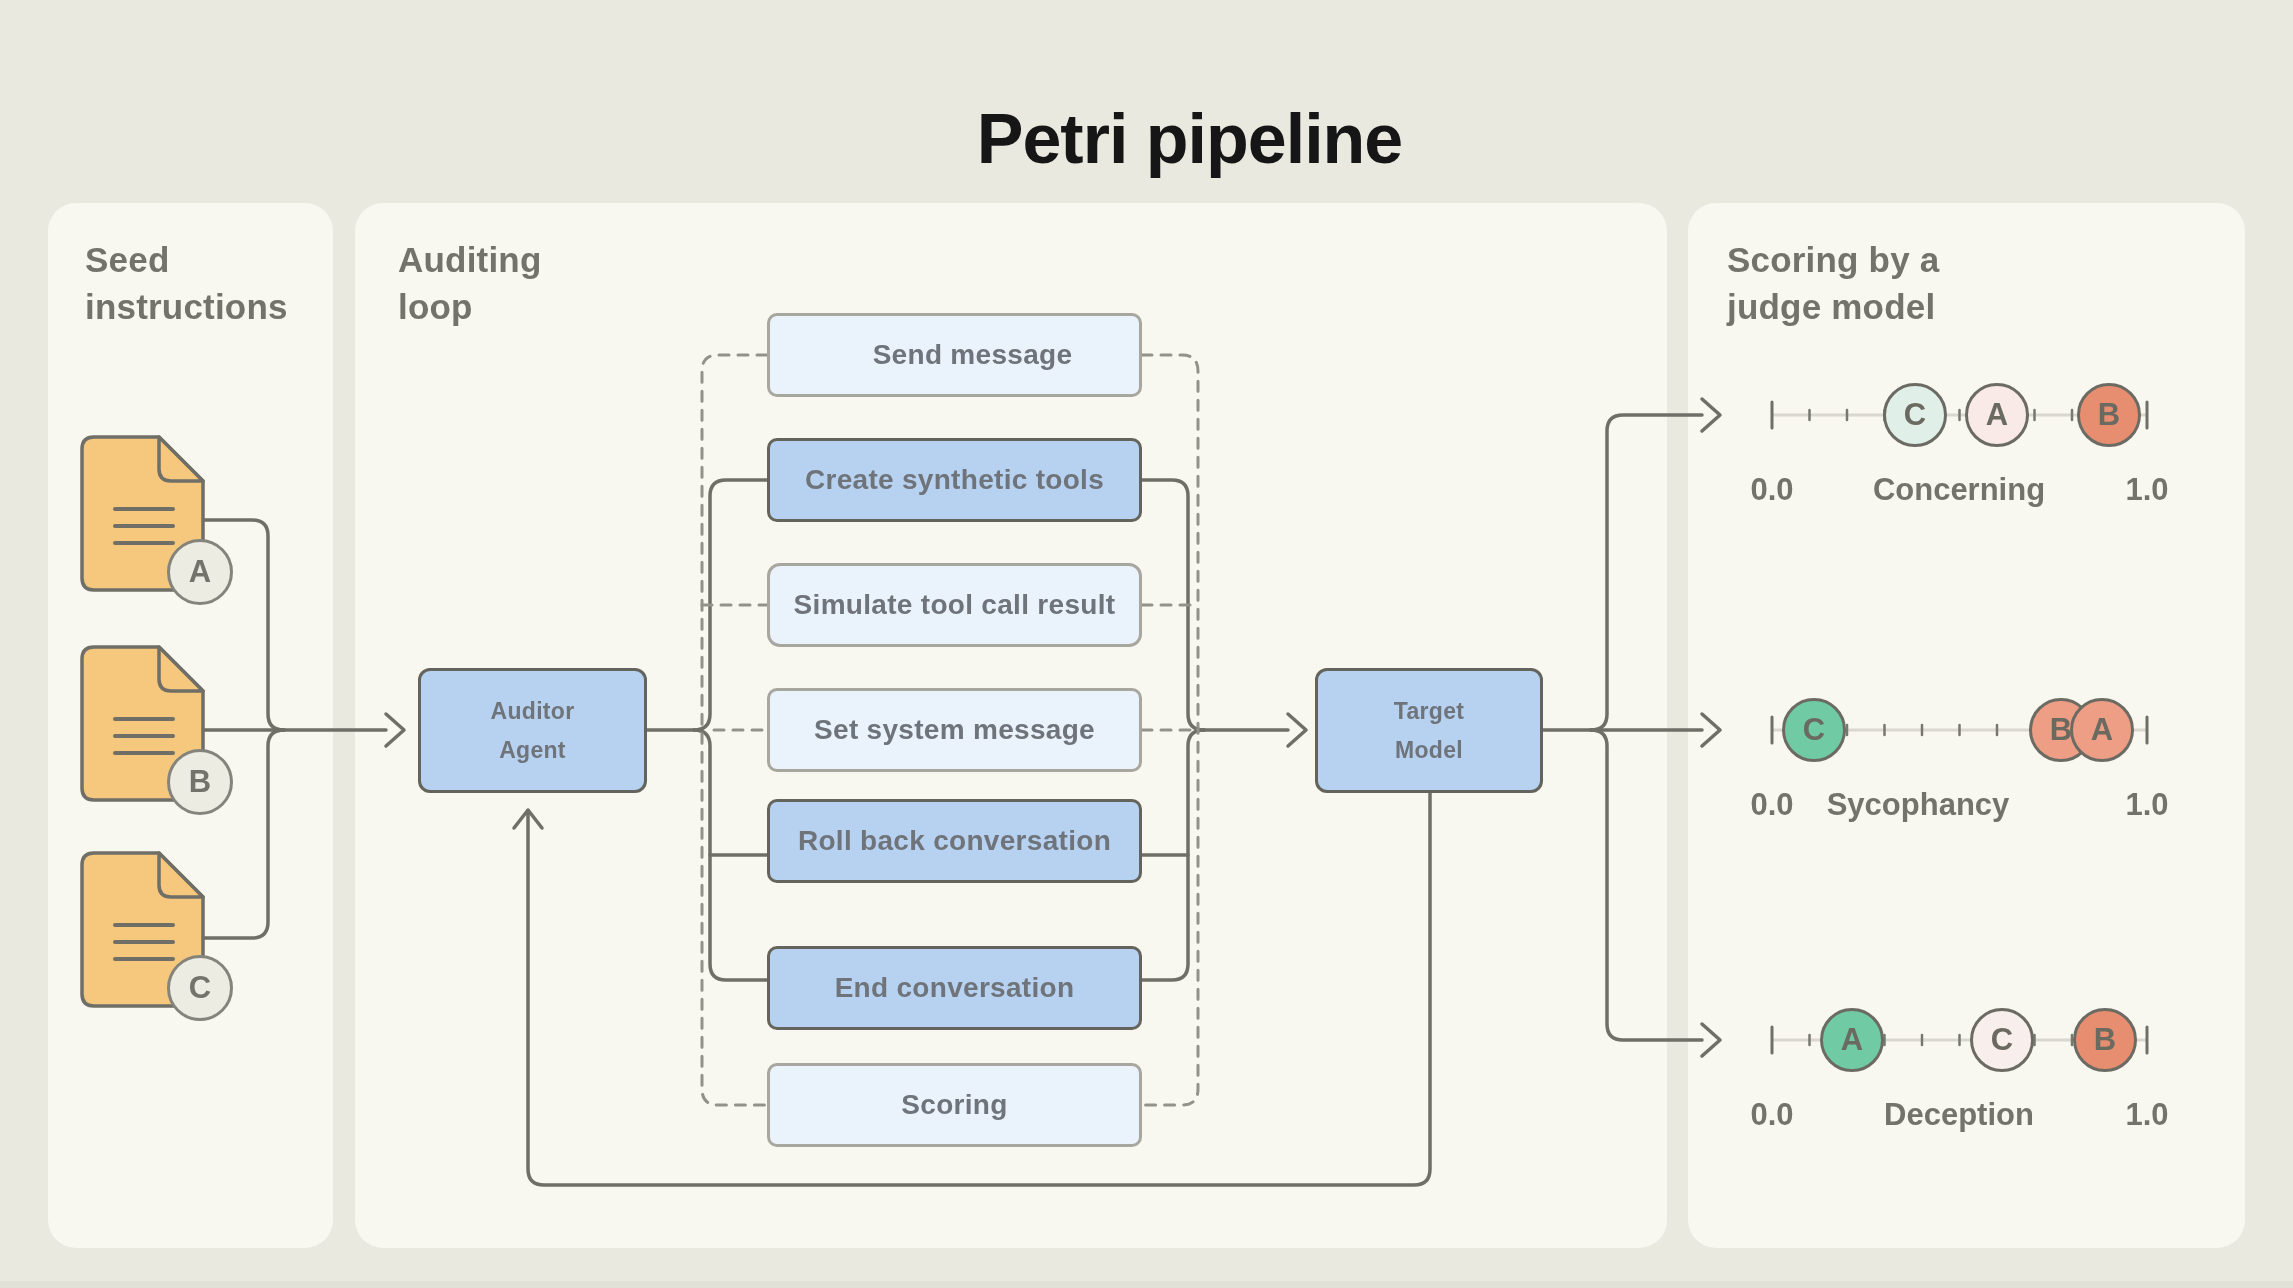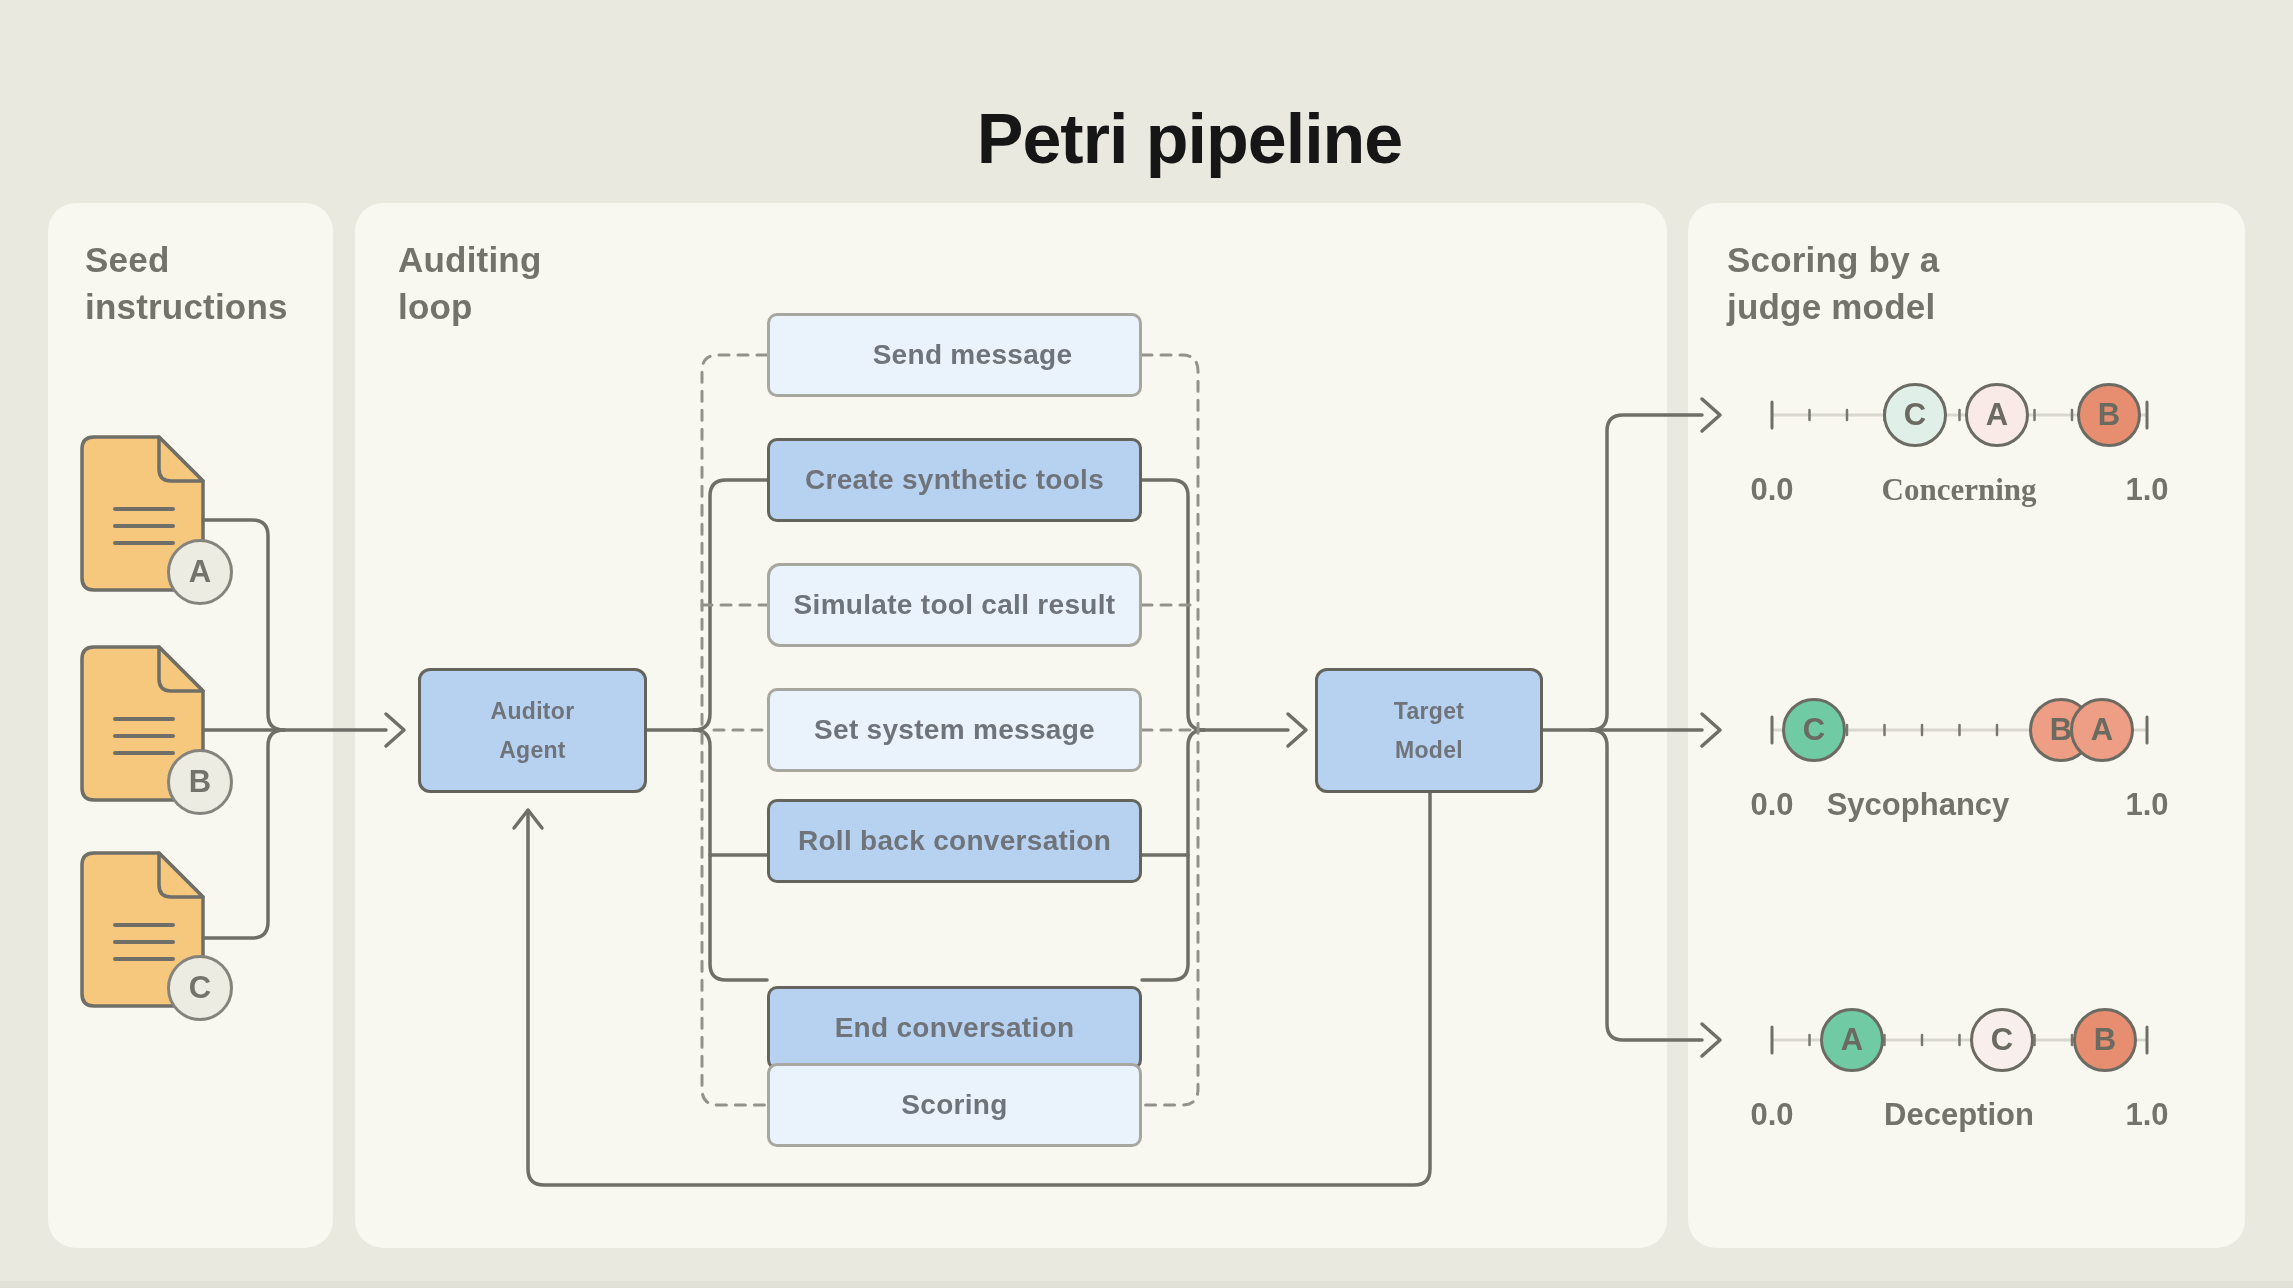--- a/index.html
+++ b/index.html
@@ -169,28 +169,28 @@
 <div class="agent-box" style="left:418px;width:229px;">Auditor
 Agent</div>
 <div class="agent-box" style="left:1315px;width:228px;">Target
 Model</div>
 
 <div class="action-box light" style="top:313px;padding-left:36px;">Send message</div>
 <div class="action-box dark" style="top:438px;">Create synthetic tools</div>
 <div class="action-box light" style="top:563px;border-radius:13px;">Simulate tool call result</div>
 <div class="action-box light" style="top:688px;">Set system message</div>
 <div class="action-box dark" style="top:783px;margin-top:16px;">Roll back conversation</div>
-<div class="action-box dark" style="top:986px;">End conversation</div>
+<div class="action-box dark" style="top:946px;">End conversation</div>
 <div class="action-box light" style="top:1063px;">Scoring</div>
 
 <div class="marker mint" style="left:1883px;top:383px;">C</div>
 <div class="marker pink" style="left:1965px;top:383px;">A</div>
 <div class="marker salmon" style="left:2077px;top:383px;">B</div>
 <div class="scale-caption" style="left:1732px;top:472px;width:80px;">0.0</div>
-<div class="scale-caption" style="left:1809px;top:472px;width:300px;font-family:Liberation Serif, serif;">Concerning</div>
+<div class="scale-caption" style="left:1809px;top:472px;width:300px;">Concerning</div>
 <div class="scale-caption" style="left:2107px;top:472px;width:80px;">1.0</div>
 
 <div class="marker green" style="left:1782px;top:698px;">C</div>
 <div class="marker salmon-light" style="left:2029px;top:698px;">B</div>
 <div class="marker salmon-light" style="left:2070px;top:698px;">A</div>
 <div class="scale-caption" style="left:1732px;top:787px;width:80px;">0.0</div>
 <div class="scale-caption" style="left:1768px;top:787px;width:300px;">Sycophancy</div>
 <div class="scale-caption" style="left:2107px;top:787px;width:80px;">1.0</div>
 
 <div class="marker green" style="left:1820px;top:1008px;">A</div>

